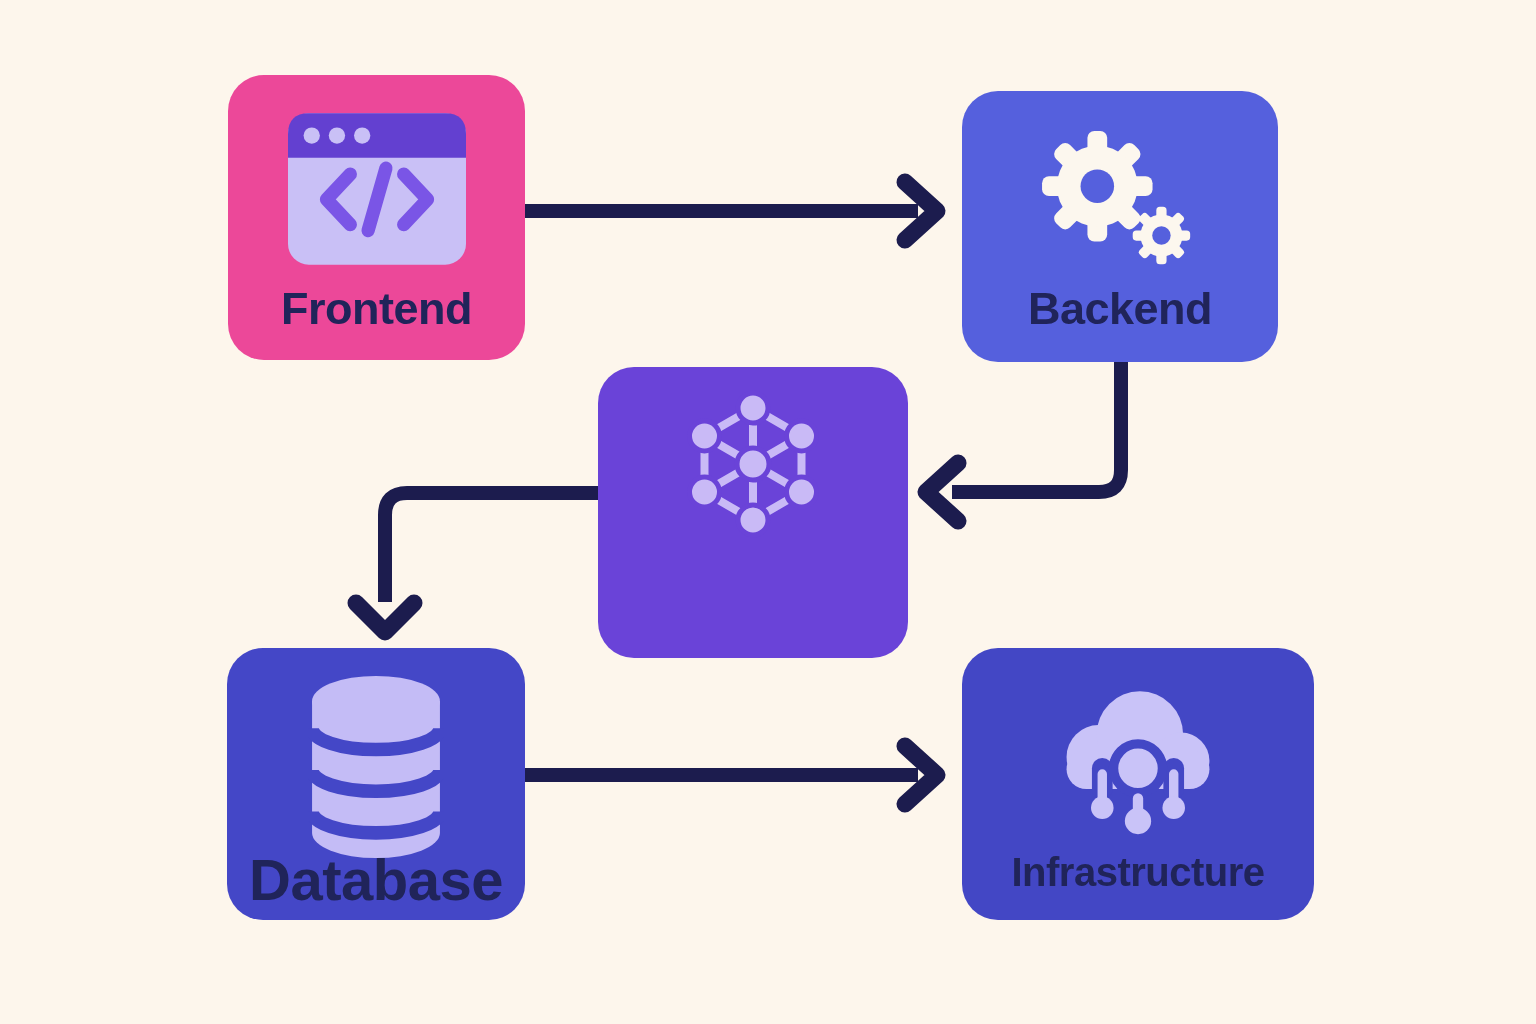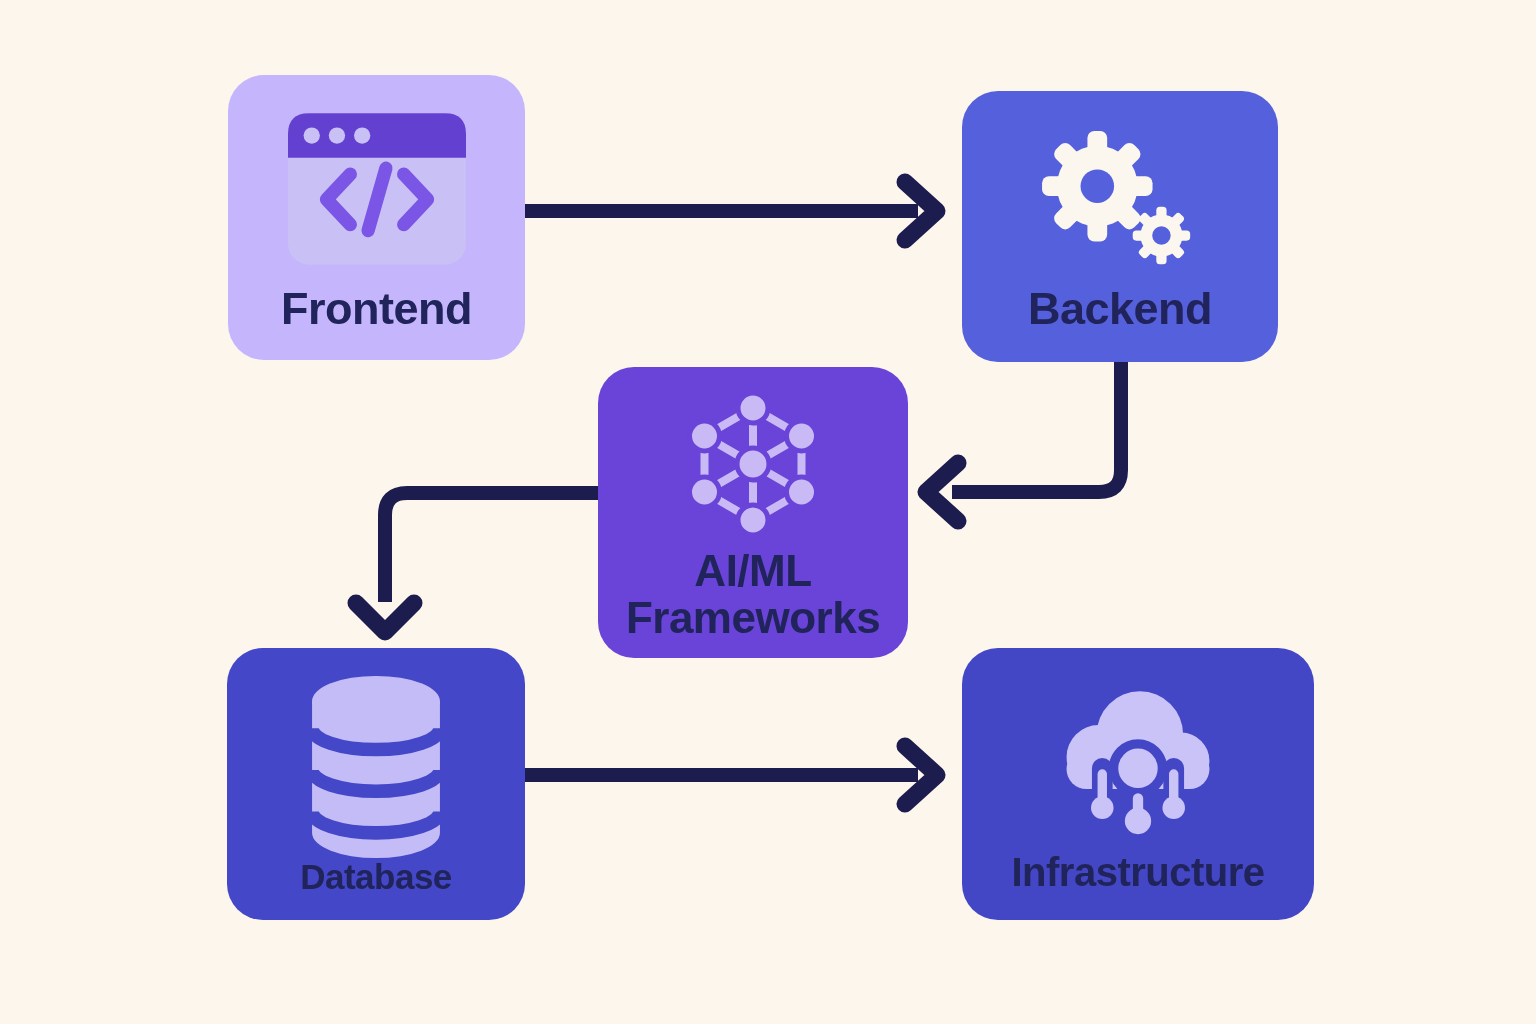--- a/index.html
+++ b/index.html
@@ -51,21 +51,21 @@
 
   .node-frontend       .node-icon { top: 38px; }
   .node-backend        .node-icon { top: 36px; }
   .node-aiml           .node-icon { top: 22px; }
   .node-database       .node-icon { top: 26px; }
   .node-infrastructure .node-icon { top: 30px; }
 
   .node-frontend       .node-label { bottom: 26px; font-size: 45px; }
   .node-backend        .node-label { bottom: 28px; font-size: 45px; }
   .node-aiml           .node-label { bottom: 16px; font-size: 44px; padding: 0 4px; }
-  .node-database       .node-label { bottom: 24px; font-size: 35px; }
+  .node-database       .node-label { bottom: 8px; font-size: 58px; }
   .node-infrastructure .node-label { bottom: 26px; font-size: 40px; }
 </style>
 </head>
 <body>
 
 <div class="canvas" style="background-color: rgb(253, 246, 236);">
 
   <svg class="arrow-layer" viewBox="0 0 1536 1024">
     <g fill="none" stroke="#1c1c4e" stroke-width="14">
 
@@ -84,21 +84,21 @@
         <path d="M356 603 L385 632 L414 603" stroke-width="17" stroke-linecap="round" stroke-linejoin="round"></path>
       </g>
 
       <g>
         <path d="M525 775 H918"></path>
         <path d="M905 746 L937 775 L905 804" stroke-width="17" stroke-linecap="round" stroke-linejoin="round"></path>
       </g>
     </g>
   </svg>
 
-  <div class="node node-frontend" style="background-color: #c4b5fd;">
+  <div class="node node-frontend" style="background-color: #ec4899;">
     <svg class="node-icon" width="178" height="152" viewBox="0 0 120 102">
       <rect x="0" y="0" width="120" height="102" rx="14" fill="#c9c0f6"></rect>
       <path d="M0 30 V14 Q0 0 14 0 H106 Q120 0 120 14 V30 Z" fill="#6340d0"></path>
       <circle cx="16" cy="15" r="5.5" fill="#c9c0f6"></circle>
       <circle cx="33" cy="15" r="5.5" fill="#c9c0f6"></circle>
       <circle cx="50" cy="15" r="5.5" fill="#c9c0f6"></circle>
       <g stroke="#7a55e6" stroke-width="9" stroke-linecap="round" stroke-linejoin="round" fill="none">
         <path d="M42 41 L26 58 L42 75"></path>
         <path d="M78 41 L94 58 L78 75"></path>
         <path d="M66 37 L54 79"></path>
@@ -150,21 +150,20 @@
       <g fill="#c9baf6" stroke="#6a43d8" stroke-width="5">
         <circle cx="0" cy="-56" r="15"></circle>
         <circle cx="48.5" cy="-28" r="15"></circle>
         <circle cx="48.5" cy="28" r="15"></circle>
         <circle cx="0" cy="56" r="15"></circle>
         <circle cx="-48.5" cy="28" r="15"></circle>
         <circle cx="-48.5" cy="-28" r="15"></circle>
         <circle cx="0" cy="0" r="16"></circle>
       </g>
     </svg>
-    <div class="node-label">AI/ML Frameworks</div>
   </div>
 
   <div class="node node-database" style="background-color: rgb(68, 71, 199);">
     <svg class="node-icon" width="136" height="186" viewBox="0 0 140 192">
       <g fill="#c4bcf6">
         <ellipse cx="70" cy="28" rx="66" ry="26"></ellipse>
         <path d="M4 28 V164 A66 26 0 0 0 136 164 V28 Z"></path>
       </g>
       <g fill="none" stroke="#4447c7" stroke-width="14">
         <path d="M4 56  A66 22 0 0 0 136 56"></path>

